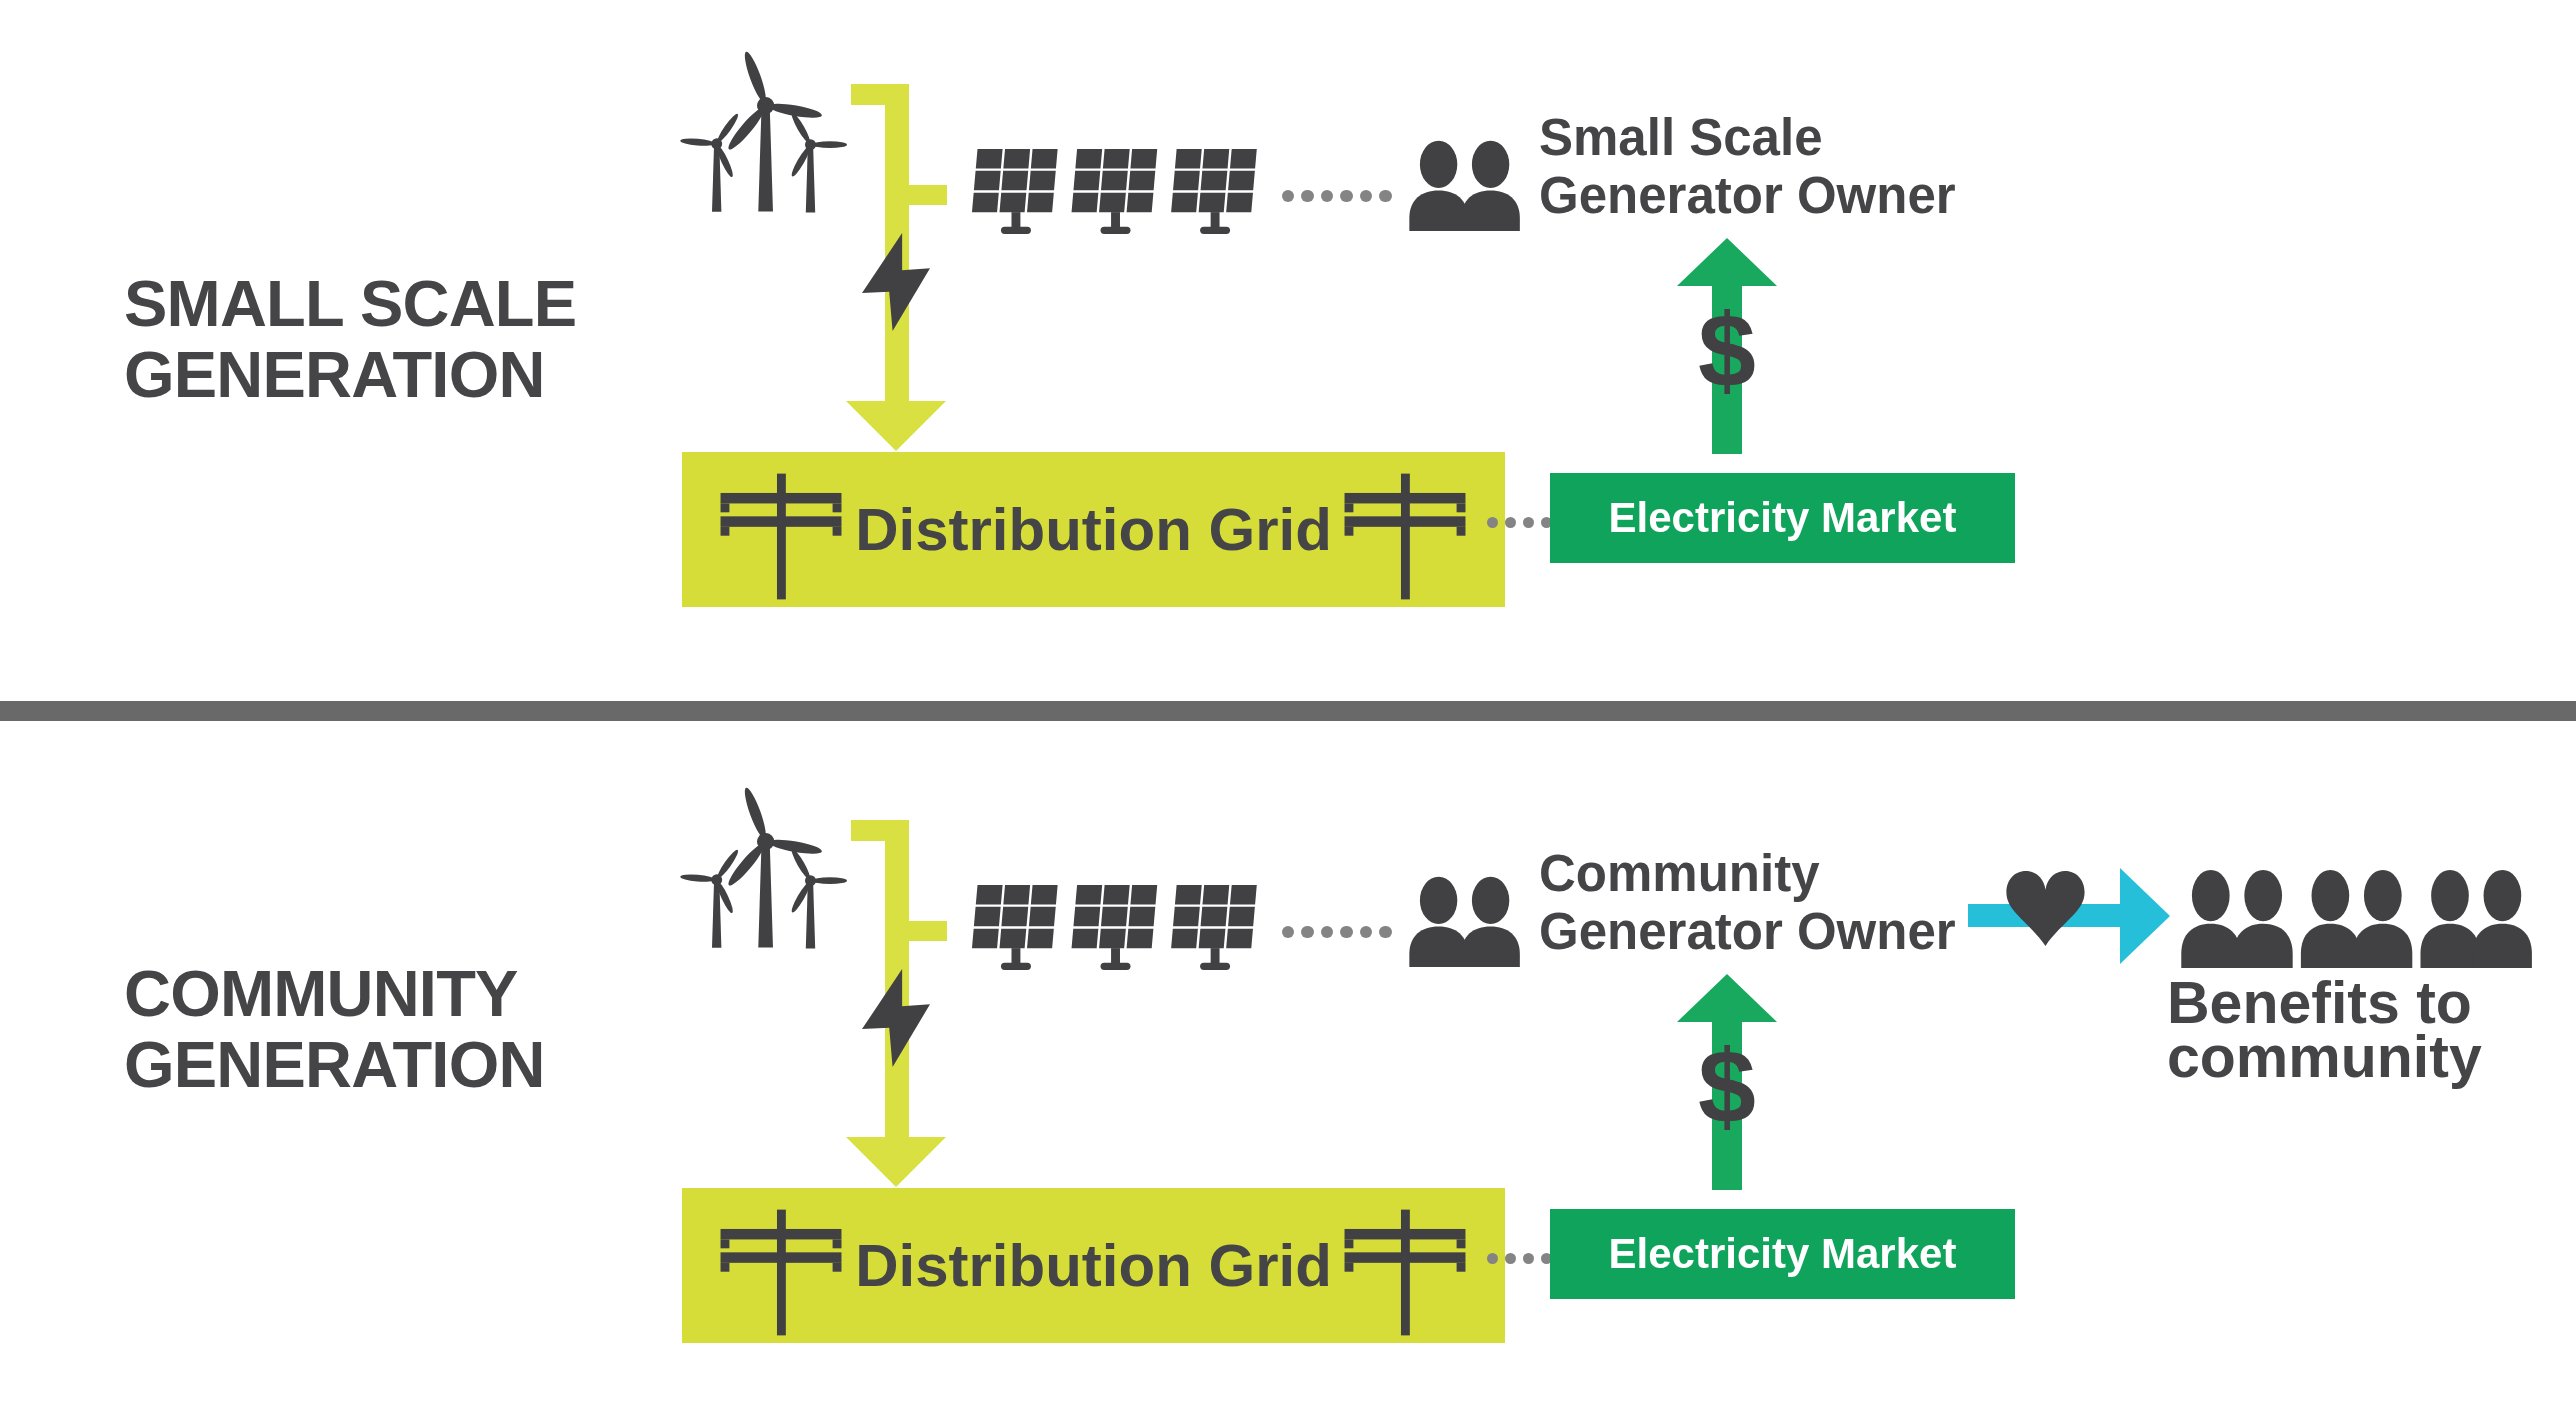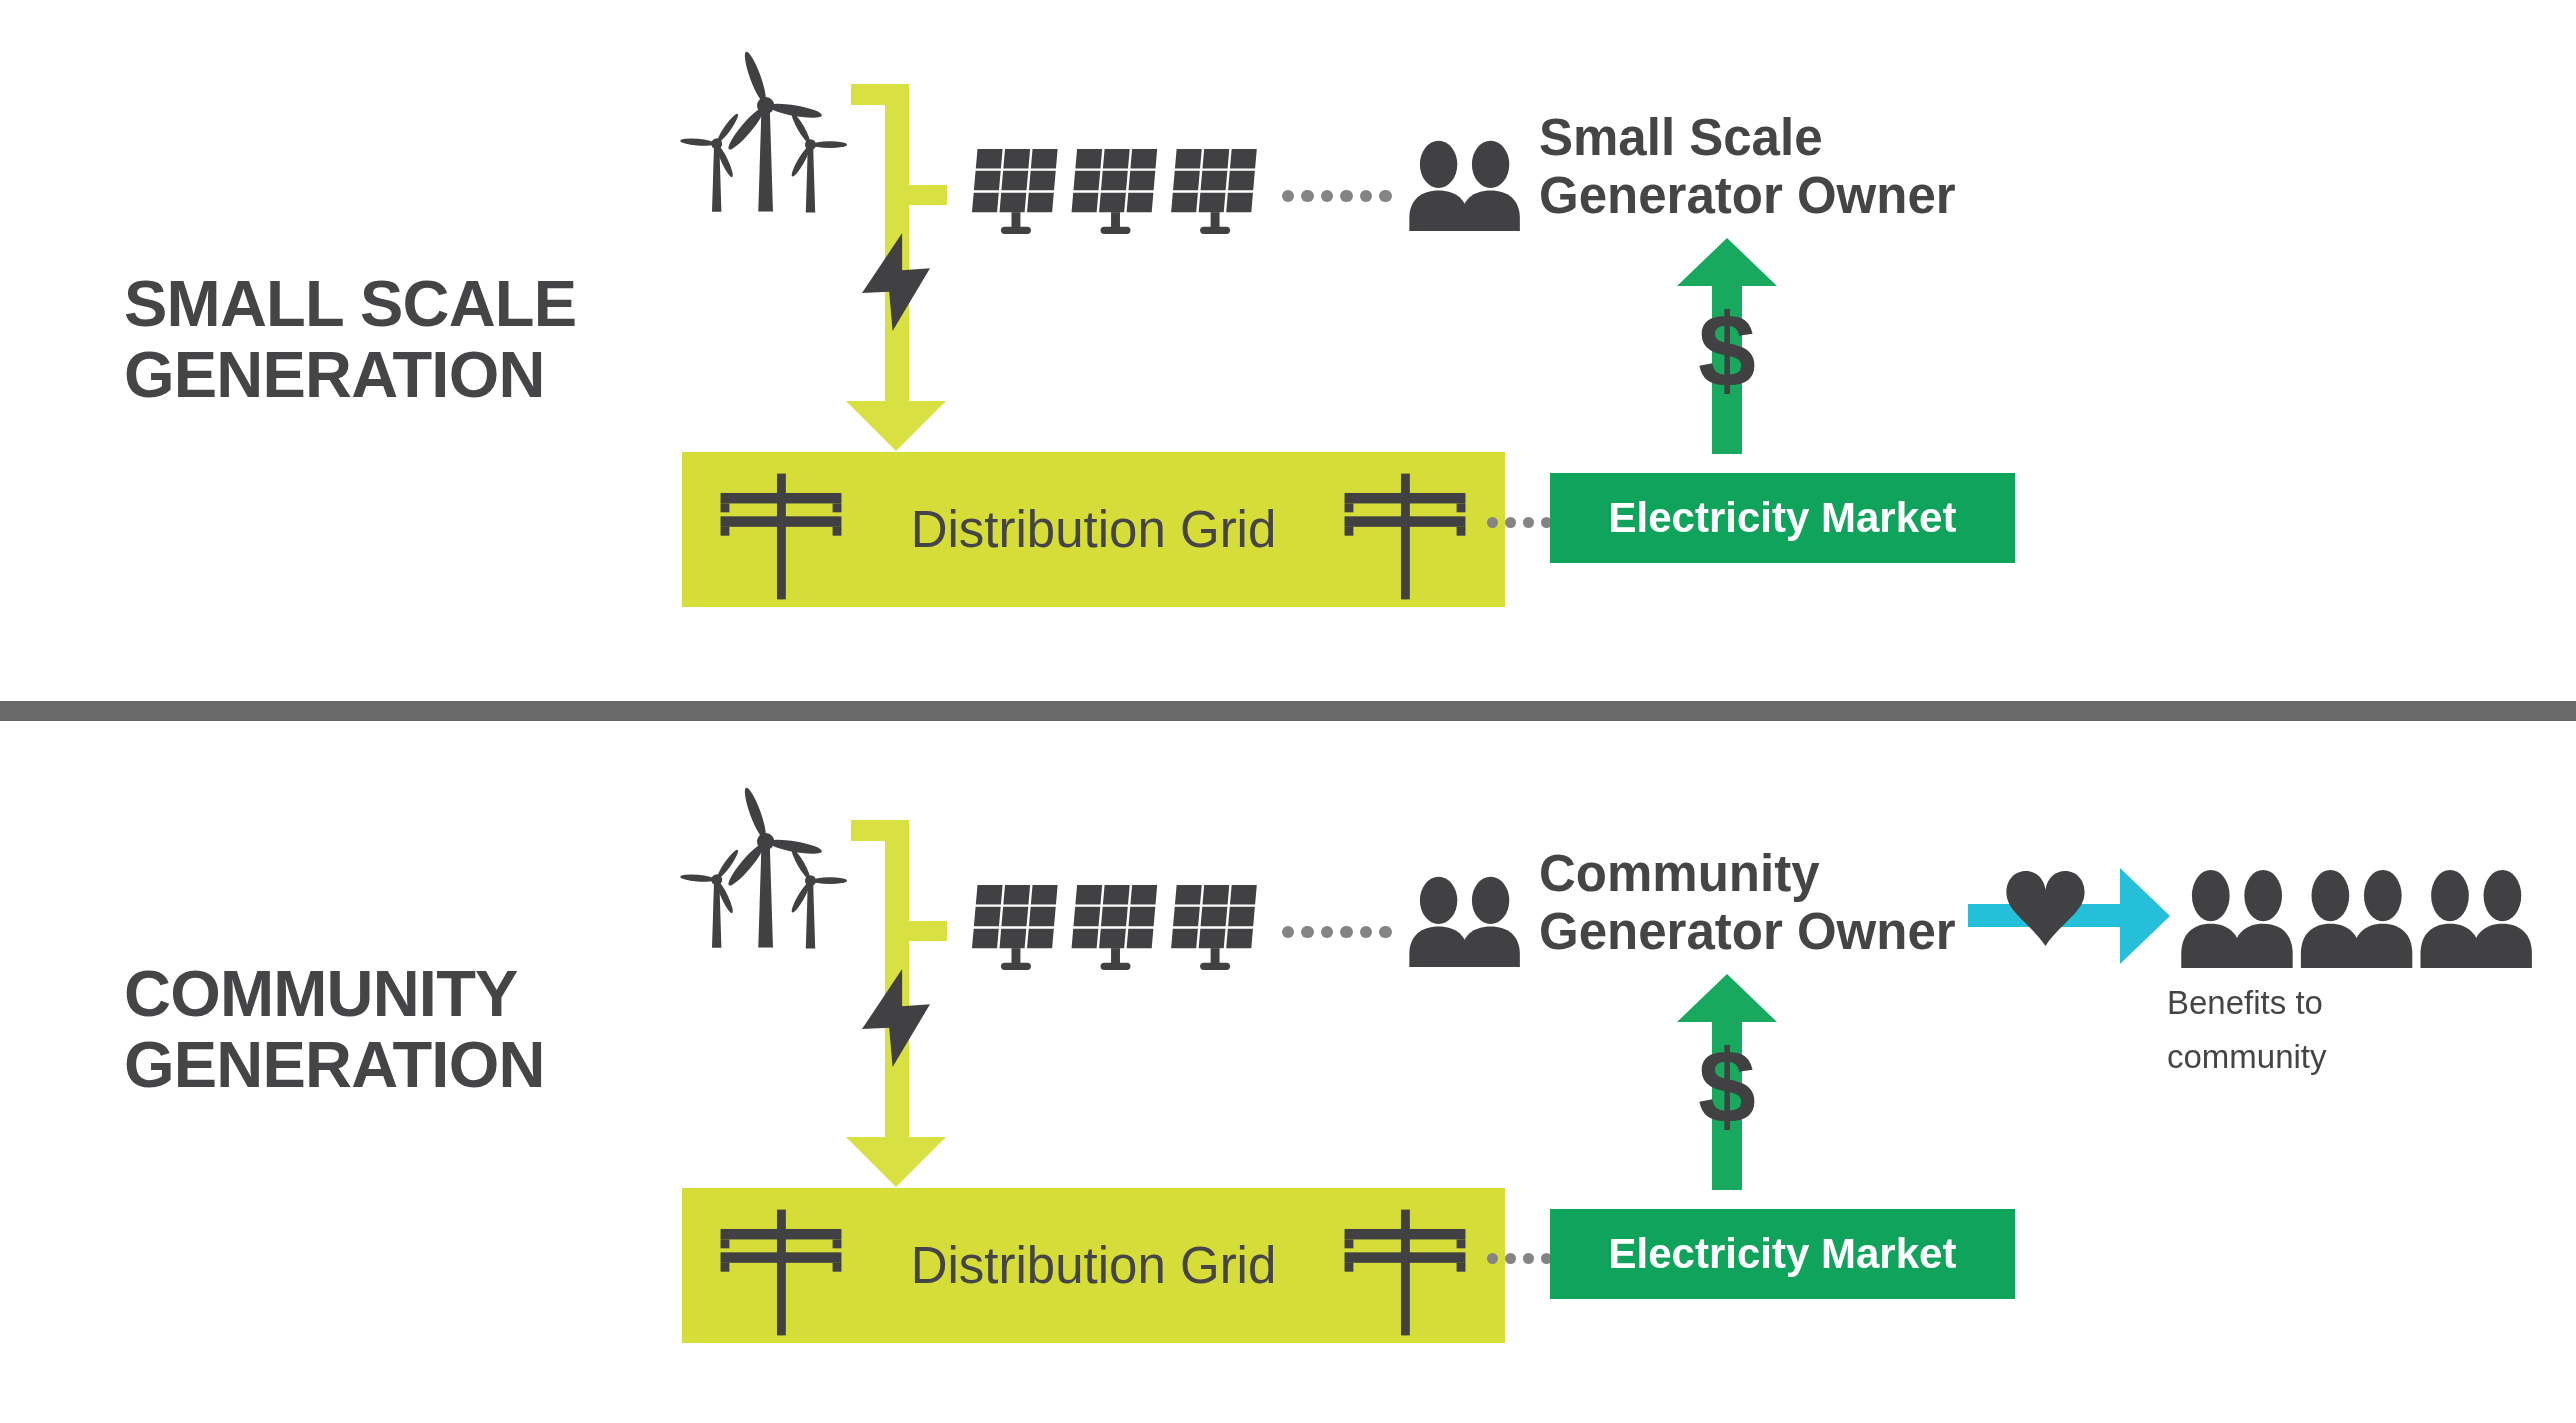--- a/index.html
+++ b/index.html
@@ -43,33 +43,33 @@
            border-bottom:48px solid var(--green-arrow,#18a85e)}
   .ga-shaft{position:absolute;left:1712px;top:285px;width:30px;height:169px;background:var(--green-arrow,#18a85e)}
   .dollar{position:absolute;left:1676px;top:298px;width:102px;text-align:center;font-weight:bold;
           font-size:104px;line-height:104px;color:var(--icon-gray,#414042)}
 
   .grid-box{position:absolute;left:682px;top:452px;width:823px;height:155px;background:var(--yellow-box,#d6dd39)}
   .pole{position:absolute;top:19.5px;width:122px;height:129px;color:var(--icon-gray,#414042)}
   .pole-a{left:38px}
   .pole-b{right:39px}
   .grid-label{position:absolute;inset:0;display:flex;align-items:center;justify-content:center;
-              font-weight:normal;font-size:51px;color:var(--dark-gray,#454547)}
+              font-weight:bold;font-size:60px;color:var(--dark-gray,#454547)}
 
   .market-box{position:absolute;left:1550px;top:473px;width:465px;height:90px;
               background:var(--green-box,#10a35c);display:flex;align-items:center;justify-content:center}
   .market-label{font-weight:bold;font-size:42px;color:var(--white,#ffffff)}
 
   .ba-bar{position:absolute;left:1968px;top:168px;width:153px;height:23px;background:var(--cyan,#25bfd9)}
   .ba-head{position:absolute;left:2120px;top:132px;width:0;height:0;
            border-top:48px solid transparent;border-bottom:48px solid transparent;
            border-left:50px solid var(--cyan,#25bfd9)}
   .heart{position:absolute;left:2003px;top:130px;width:85px;height:85px;color:var(--icon-gray,#414042)}
   .crowd{position:absolute;left:2178px;top:133px;width:358px;height:99px;color:var(--icon-gray,#414042)}
-  .benefits-label{position:absolute;left:2167px;top:240px;font-weight:normal;font-size:33px;
+  .benefits-label{position:absolute;left:2167px;top:240px;font-weight:bold;font-size:59px;
                   line-height:54px;color:var(--dark-gray,#454547)}
 </style>
 </head>
 <body>
 
 <svg width="0" height="0" style="position:absolute" aria-hidden="true">
   <defs>
     <g id="rotor">
       <ellipse cx="0" cy="-37" rx="6.5" ry="33" fill="currentColor"></ellipse>
       <ellipse cx="0" cy="-37" rx="6.5" ry="33" transform="rotate(120)" fill="currentColor"></ellipse>

